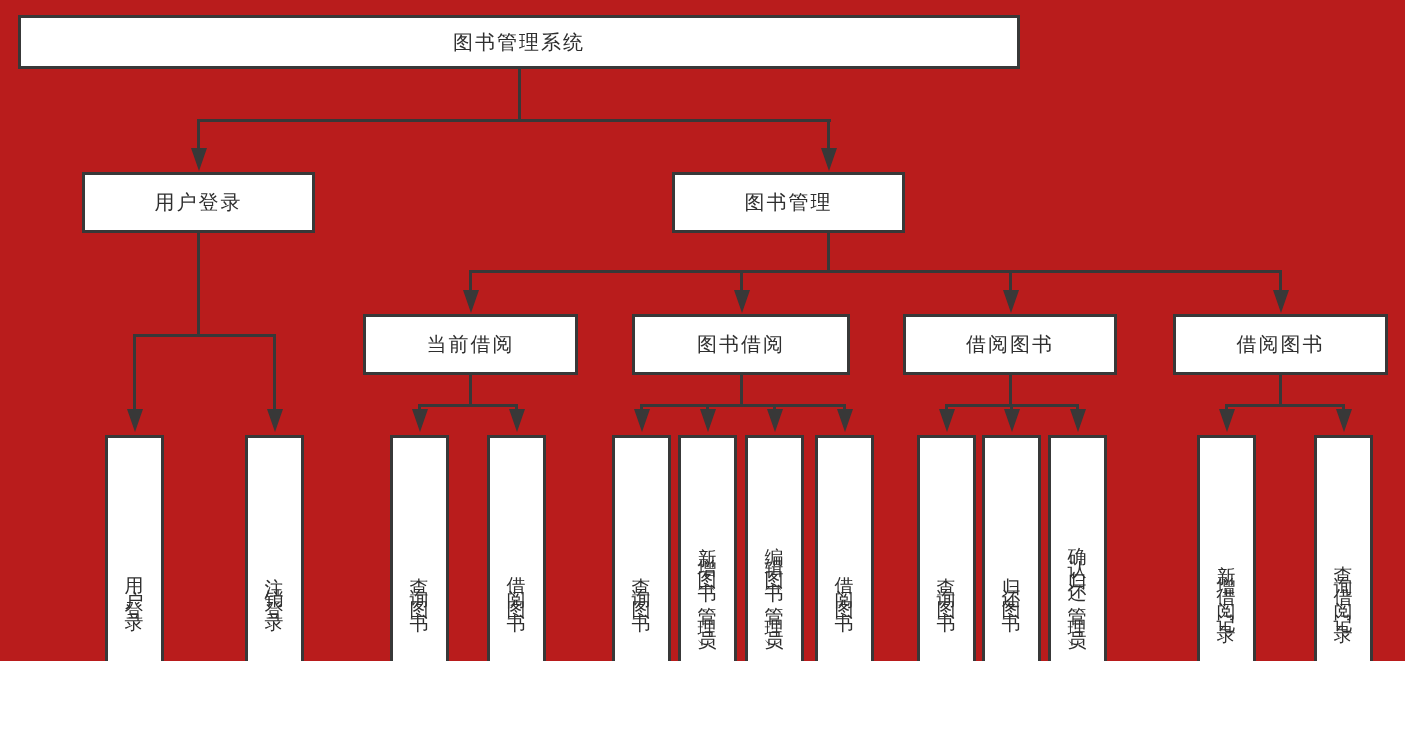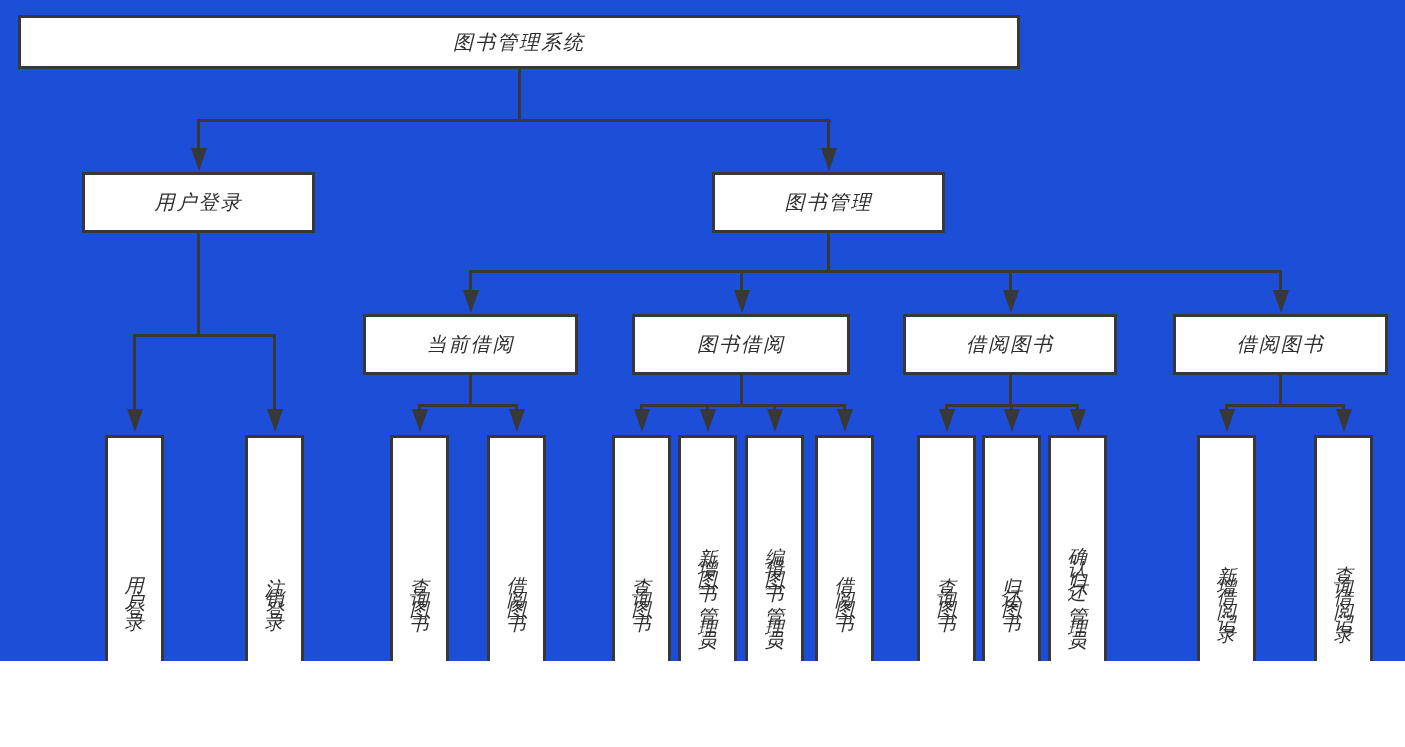--- a/index.html
+++ b/index.html
@@ -1,18 +1,18 @@
 <!DOCTYPE html>
 <html><head>
 <meta charset="utf-8">
 <style>
   html,body{margin:0;padding:0;background:#fff;}
   .canvas{
-    position:relative;width:1405px;height:661px;background:#1d4ed8;overflow:hidden;
-    font-family:"Liberation Sans","DejaVu Sans",sans-serif;color:#2e2e2e;font-style:italic;
+    position:relative;width:1405px;height:661px;background:#b91c1c;overflow:hidden;
+    font-family:"Liberation Sans","DejaVu Sans",sans-serif;color:#2e2e2e;
   }
   .node{
     position:absolute;box-sizing:border-box;background:#ffffff;
     border:3px solid #383838;display:flex;align-items:center;justify-content:center;
     font-size:20px;letter-spacing:2px;z-index:2;
   }
   .leaf{
     writing-mode:vertical-rl;text-orientation:mixed;
     font-size:19px;letter-spacing:12px;line-height:1;
     top:435px;width:59px;height:301px;
@@ -29,21 +29,21 @@
 </style>
 </head>
 <body>
 
 <div class="canvas">
 
   <div class="node" style="left:18px;top:15px;width:1002px;height:54px">图书管理系统</div>
 
   <div class="node" style="left:82px;top:172px;width:233px;height:61px">用户登录</div>
 
-  <div class="node" style="left:712px;top:172px;width:233px;height:61px">图书管理</div>
+  <div class="node" style="left:672px;top:172px;width:233px;height:61px">图书管理</div>
 
   <div class="node" style="left:363px;top:314px;width:215px;height:61px">当前借阅</div>
 
   <div class="node" style="left:632px;top:314px;width:218px;height:61px">图书借阅</div>
 
   <div class="node" style="left:903px;top:314px;width:214px;height:61px">借阅图书</div>
 
   <div class="node" style="left:1173px;top:314px;width:215px;height:61px">借阅图书</div>
 
   <div class="node leaf" style="left:105px">用户登录</div>

